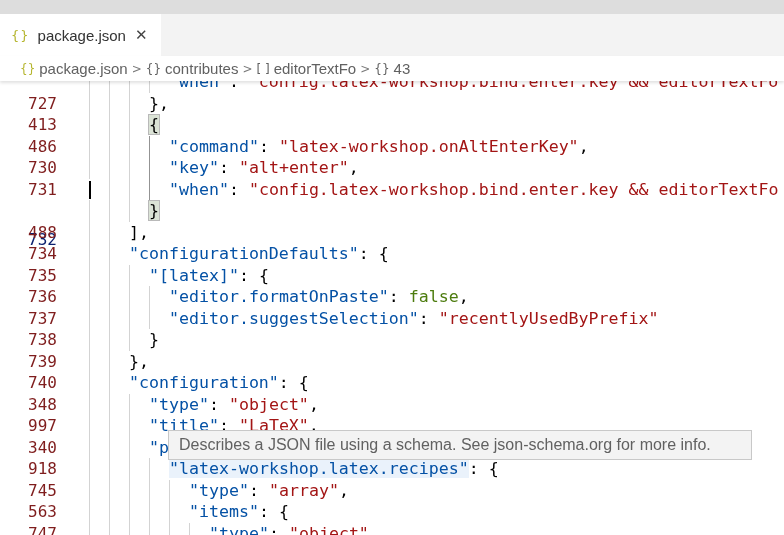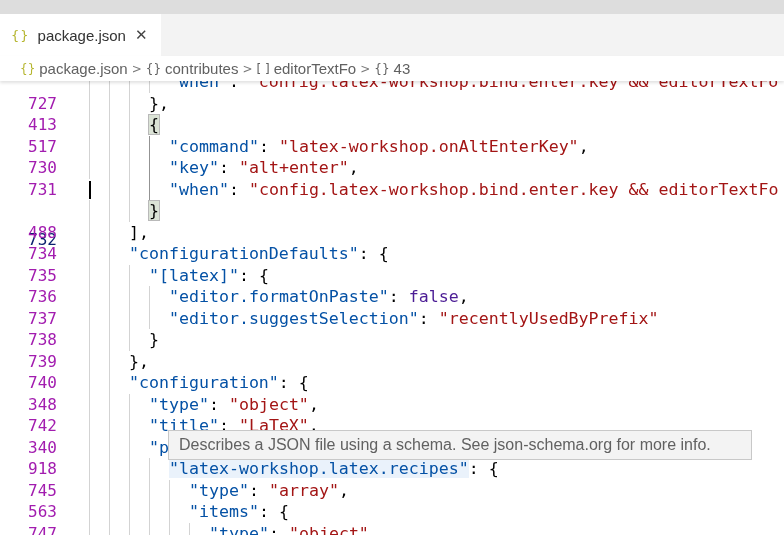--- a/index.html
+++ b/index.html
@@ -28,32 +28,32 @@
   .breadcrumb .crumb { display:flex; align-items:center; cursor:pointer; white-space:pre; }
   .breadcrumb .cicon { font-family:"DejaVu Sans", sans-serif; font-size:12px; margin-right:4px; color:#616161; }
   .breadcrumb .cicon.file { color:#b5b52e; }
   .breadcrumb .sep { margin:0 4px; color:#7a7a7a; font-family:"DejaVu Sans", sans-serif; font-size:12px; }
 
   .editor { position:absolute; left:0; top:81px; width:784px; height:454px; overflow:hidden; }
   .lines { position:absolute; left:0; top:-10px; width:784px; }
   .line { position:relative; height:21.5px; line-height:21.5px; white-space:pre; }
   .ln {
     position:absolute; left:0; width:57px; text-align:right;
-    font-family:"DejaVu Sans Mono", monospace; font-size:16px; color:#a21caf;
+    font-family:"DejaVu Sans Mono", monospace; font-size:16px; color:#7f1d1d;
   }
   .ln.active { color:#0b216f;margin-top:29px; }
   .code {
     position:absolute; left:89px; top:0;
     font-family:"DejaVu Sans Mono", monospace; font-size:16.6px; color:#000000;
   }
   .guide { position:absolute; top:0; width:1px; height:21.5px; background:#d3d3d3; }
   .guide.act { background:#939393; }
   .k { color:#0451a5; }
   .s { color:#a31515; }
-  .b { color:#4c1d95; }
+  .b { color:#4d7c0f; }
   .p { color:#000000; }
   .bm { background:#dbe3d6; outline:1px solid #b9b9b9; }
   .hov { background:#eaf2fb; }
   .cursor { position:absolute; left:89px; top:2px; width:2px; height:18px; background:#000; }
 
   .hover-tooltip {
     position:absolute; left:168px; top:430px; width:584px; height:30px; box-sizing:border-box;
     background:#f3f3f3; border:1px solid #c8c8c8;
     font-family:"Liberation Sans", sans-serif; font-size:16px; color:#616161;
     line-height:28px; padding-left:10px; white-space:nowrap; z-index:10;
@@ -108,21 +108,21 @@
 
     <div class="line">
       <span class="ln">413</span>
       <span class="guide" style="left:89px"></span>
       <span class="guide" style="left:109px"></span>
       <span class="guide" style="left:129px"></span>
       <span class="code" style="left:149px">},</span>
     </div>
 
     <div class="line">
-      <span class="ln">517</span>
+      <span class="ln">486</span>
       <span class="guide" style="left:89px"></span>
       <span class="guide" style="left:109px"></span>
       <span class="guide" style="left:129px"></span>
       <span class="code" style="left:149px"><span class="bm">{</span></span>
     </div>
 
     <div class="line">
       <span class="ln">730</span>
       <span class="guide" style="left:89px"></span>
       <span class="guide" style="left:109px"></span>
@@ -213,21 +213,21 @@
     </div>
 
     <div class="line">
       <span class="ln">348</span>
       <span class="guide" style="left:89px"></span>
       <span class="guide" style="left:109px"></span>
       <span class="code" style="left:129px"><span class="k">"configuration"</span><span class="p">: {</span></span>
     </div>
 
     <div class="line">
-      <span class="ln">742</span>
+      <span class="ln">997</span>
       <span class="guide" style="left:89px"></span>
       <span class="guide" style="left:109px"></span>
       <span class="guide" style="left:129px"></span>
       <span class="code" style="left:149px"><span class="k">"type"</span><span class="p">: </span><span class="s">"object"</span><span class="p">,</span></span>
     </div>
 
     <div class="line">
       <span class="ln">340</span>
       <span class="guide" style="left:89px"></span>
       <span class="guide" style="left:109px"></span>

